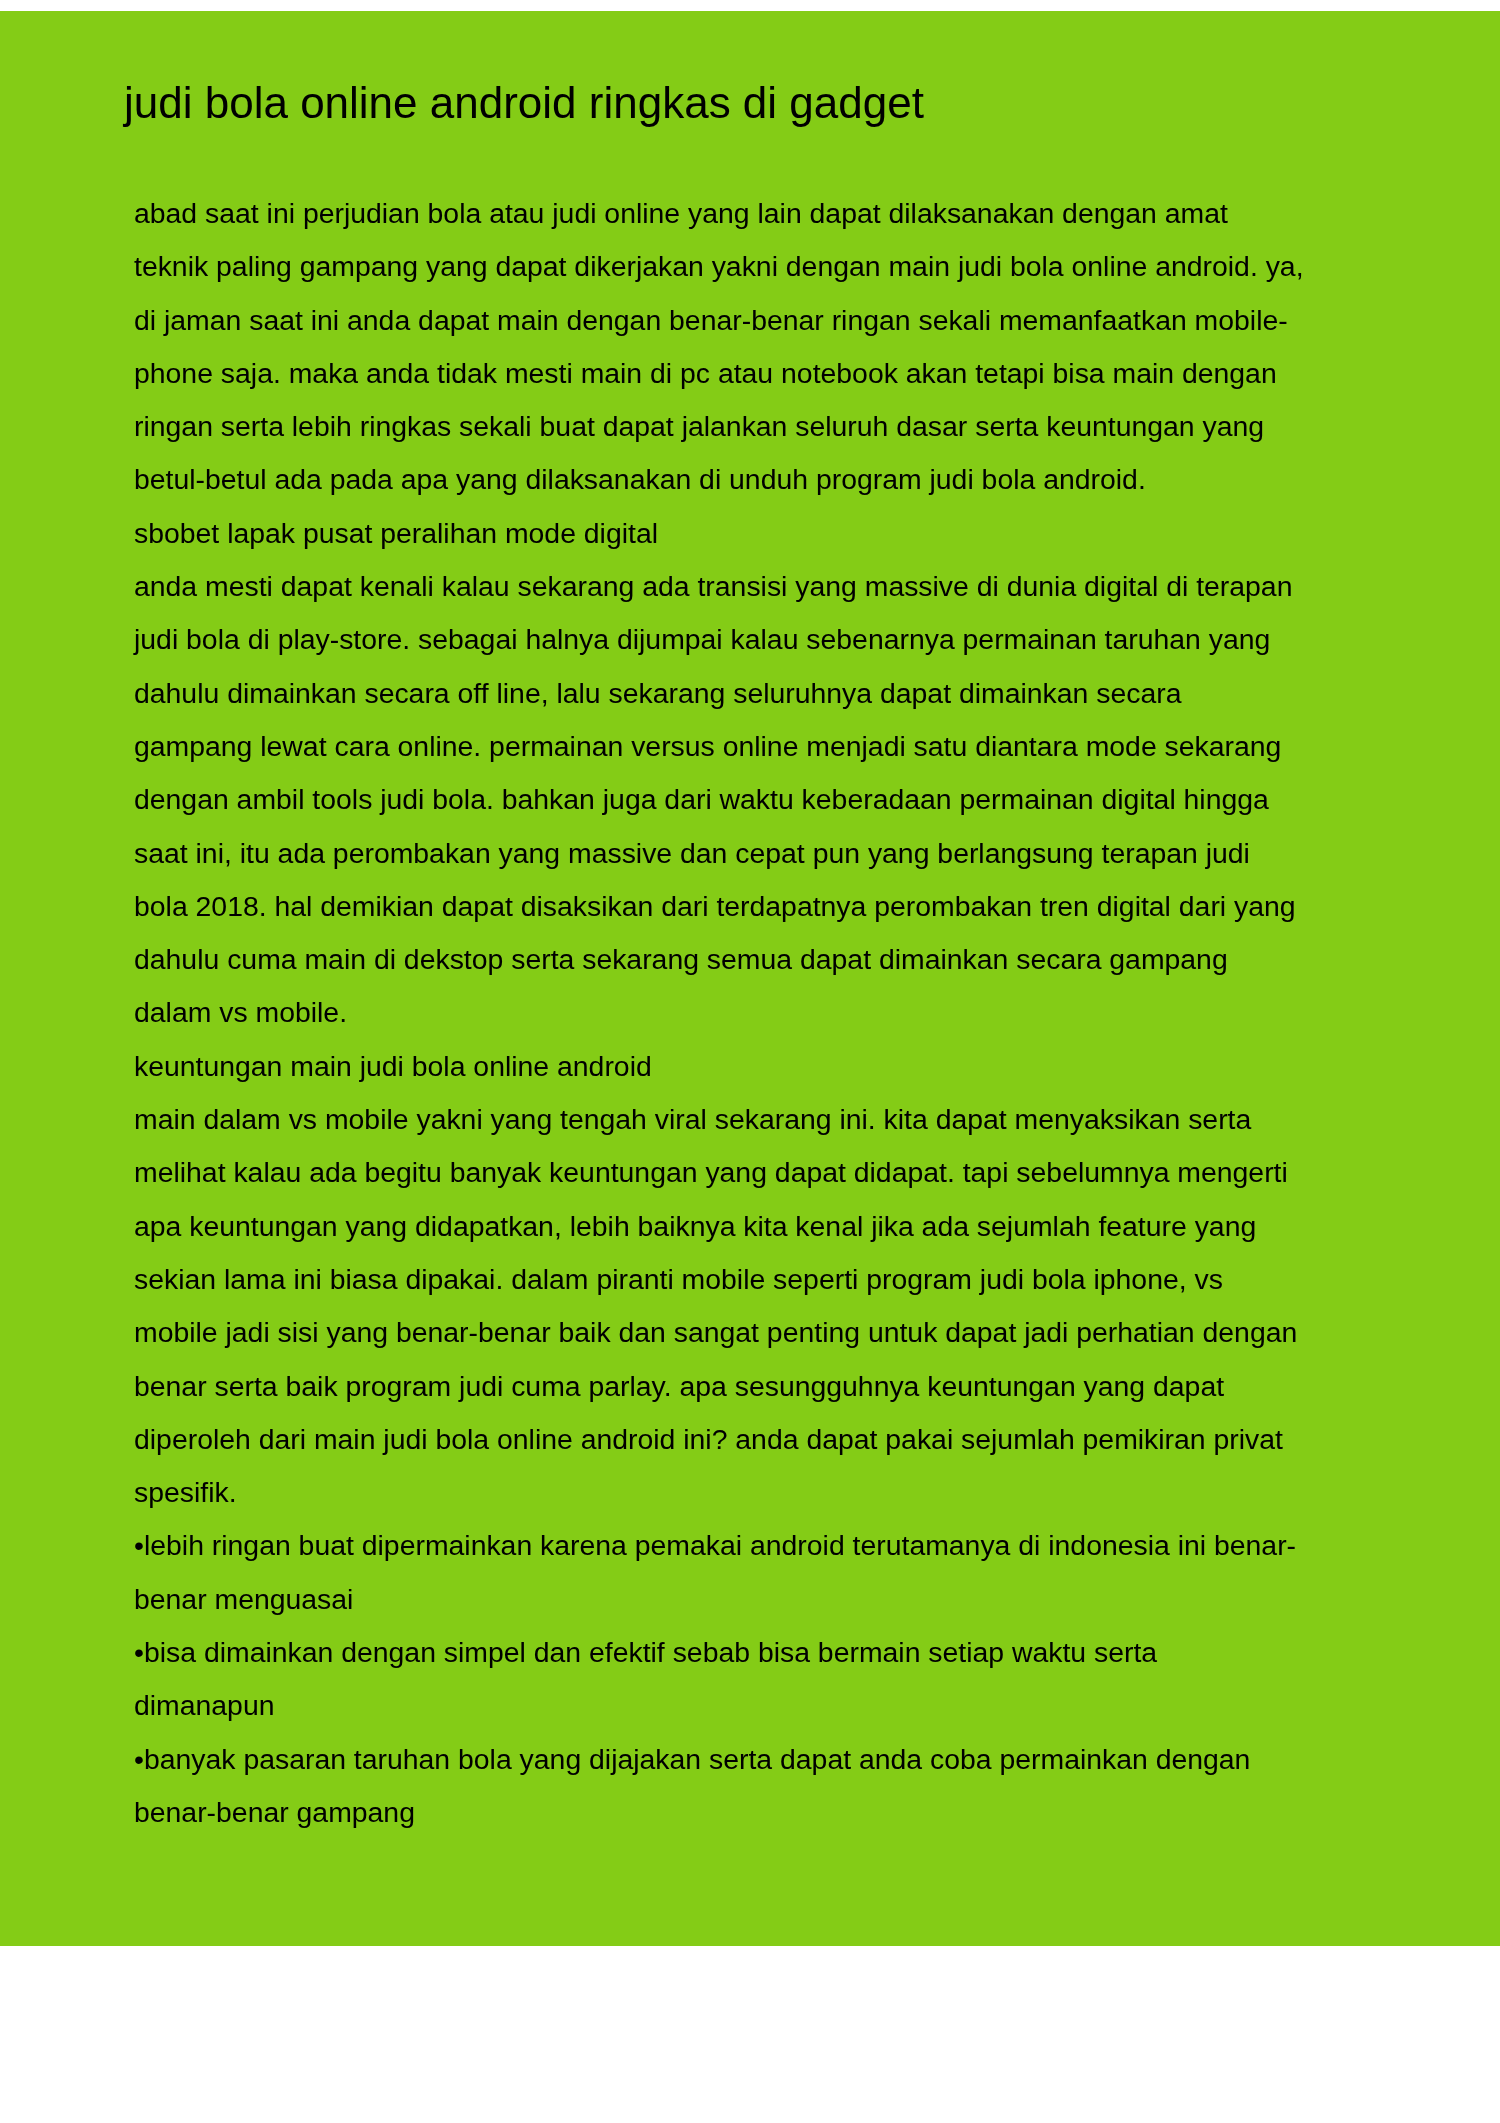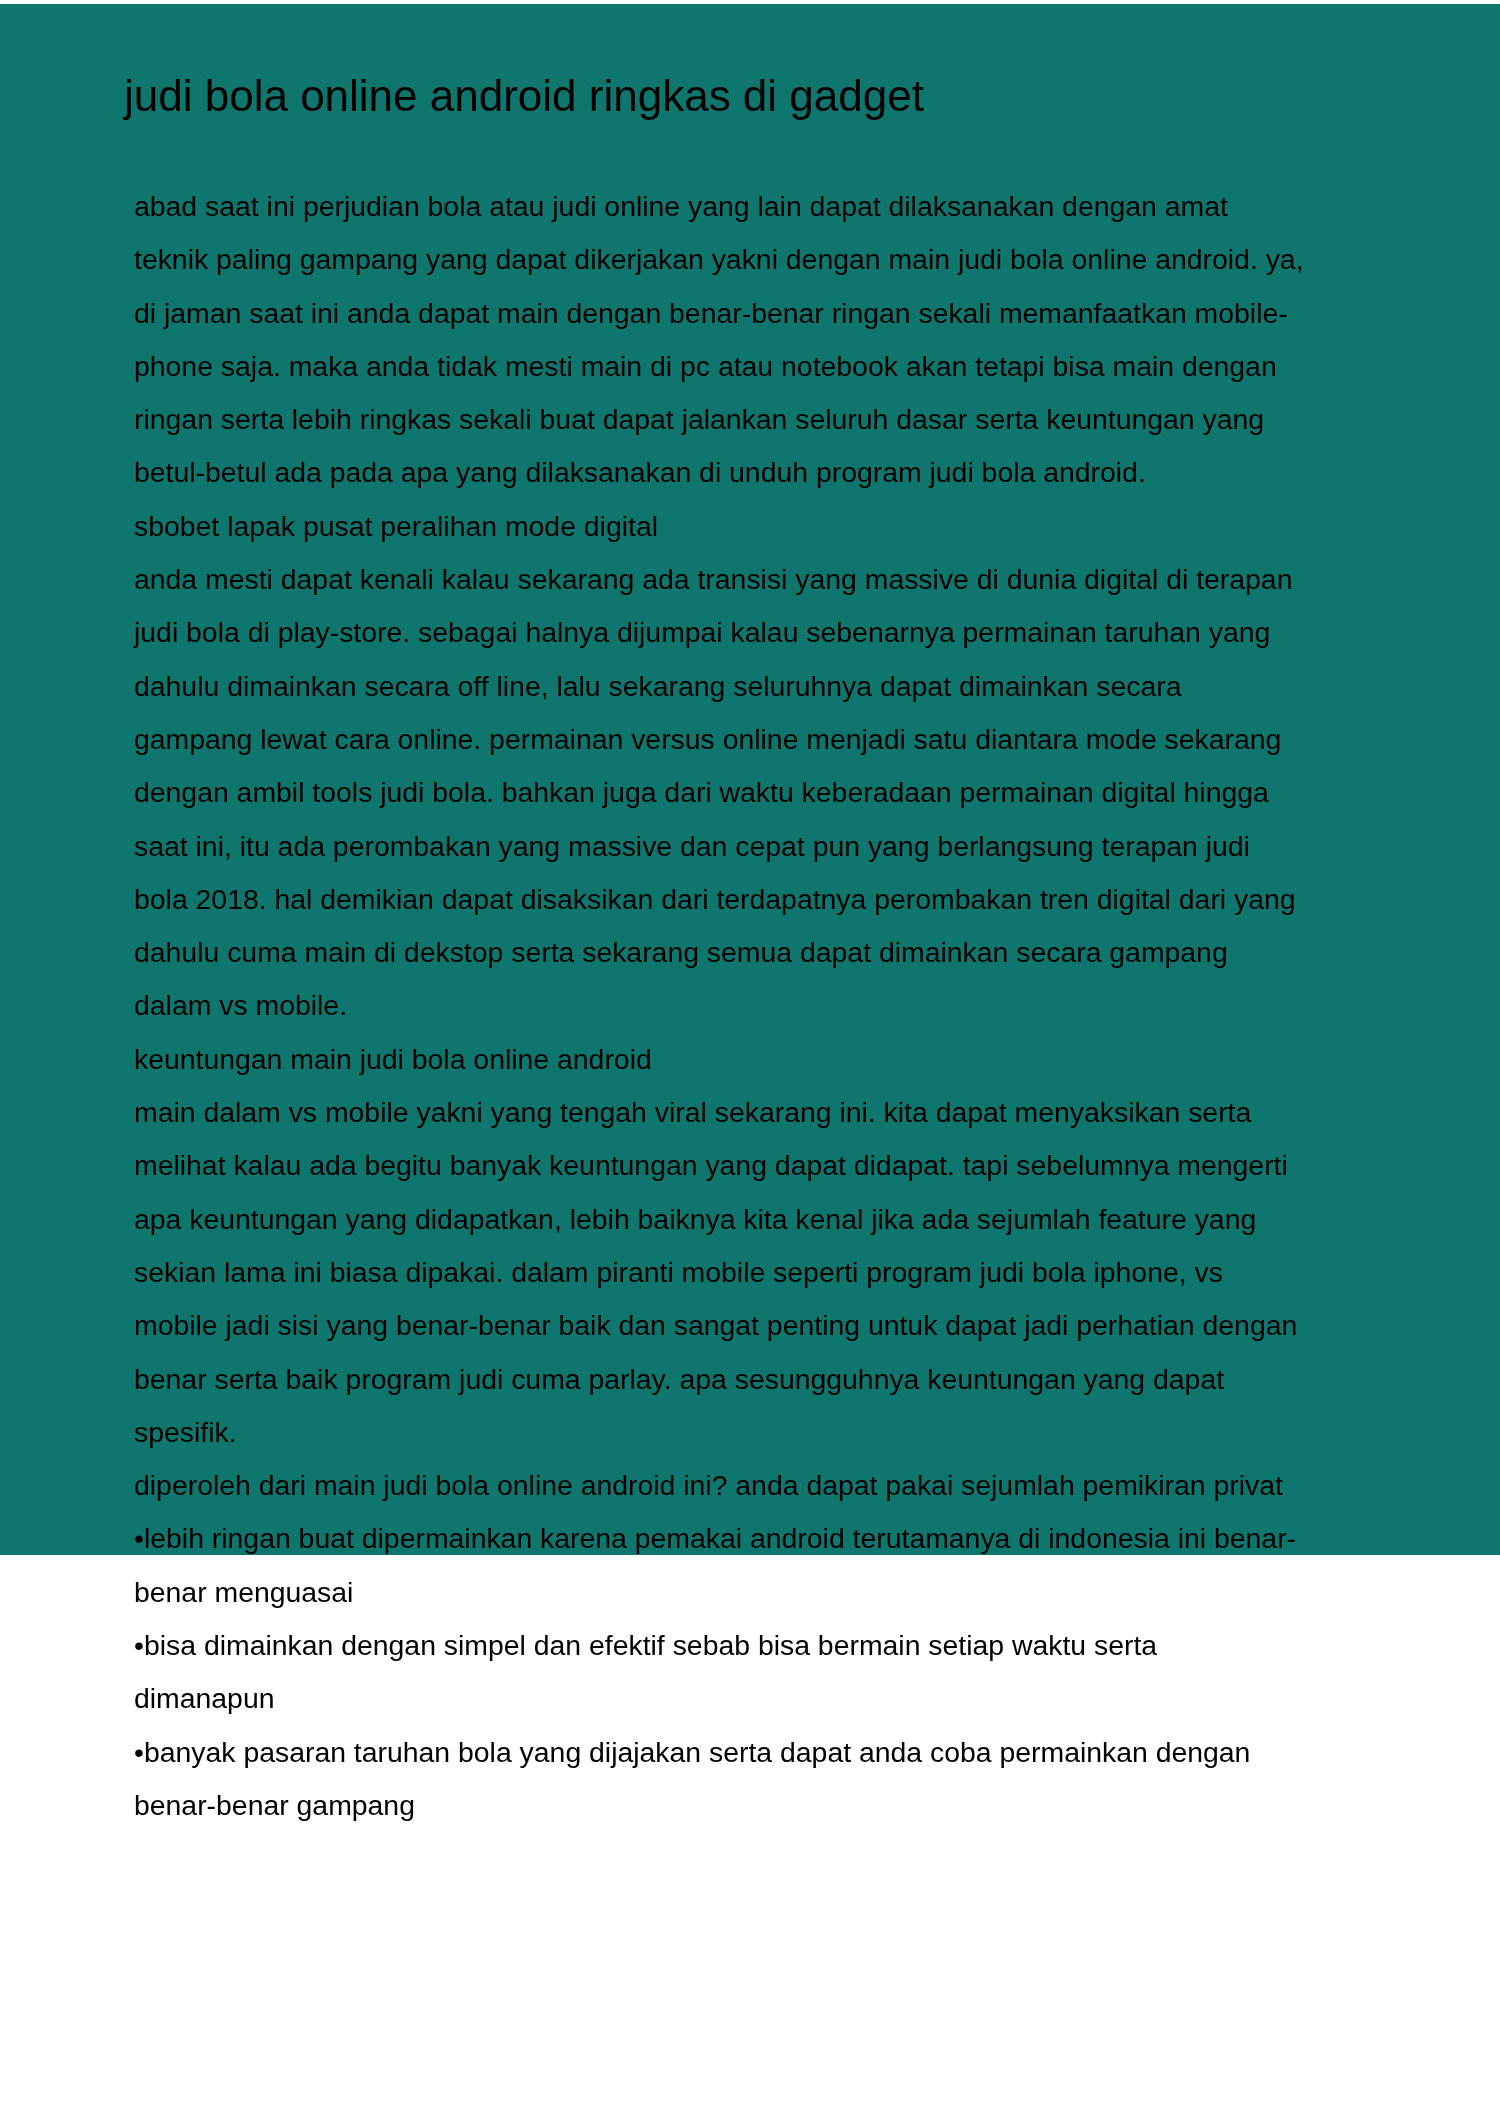--- a/index.html
+++ b/index.html
@@ -1,17 +1,17 @@
 <!DOCTYPE html>
 <html><head>
 <meta charset="utf-8">
 <style>
   html, body { margin: 0; padding: 0; background: #ffffff; }
   body { width: 1500px; height: 2123px; position: relative; overflow: hidden; }
-  .page { position: absolute; left: 0; top: 4px; width: 1500px; height: 1551px; background: #0f766e; }
+  .page { position: absolute; left: 0; top: 11px; width: 1500px; height: 1935px; background: #84cc16; }
   .title {
     position: absolute; left: 124px; top: 66px;
     font-family: "Liberation Sans", sans-serif;
     font-size: 44px; line-height: 52px; color: #000;
     white-space: nowrap; margin: 0; font-weight: normal;
   }
   .body {
     position: absolute; left: 126px; top: 172px;
     font-family: "Liberation Sans", sans-serif;
     font-size: 28.4px; color: #000;
@@ -51,22 +51,22 @@
 
     <p class="line">keuntungan main judi bola online android</p>
 
     <div>
       <p class="line">main dalam vs mobile yakni yang tengah viral sekarang ini. kita dapat menyaksikan serta</p>
       <p class="line">melihat kalau ada begitu banyak keuntungan yang dapat didapat. tapi sebelumnya mengerti</p>
       <p class="line">apa keuntungan yang didapatkan, lebih baiknya kita kenal jika ada sejumlah feature yang</p>
       <p class="line">sekian lama ini biasa dipakai. dalam piranti mobile seperti program judi bola iphone, vs</p>
       <p class="line">mobile jadi sisi yang benar-benar baik dan sangat penting untuk dapat jadi perhatian dengan</p>
       <p class="line">benar serta baik program judi cuma parlay. apa sesungguhnya keuntungan yang dapat</p>
+      <p class="line">diperoleh dari main judi bola online android ini? anda dapat pakai sejumlah pemikiran privat</p>
       <p class="line">spesifik.</p>
-      <p class="line">diperoleh dari main judi bola online android ini? anda dapat pakai sejumlah pemikiran privat</p>
     </div>
 
     <div>
       <p class="line">•lebih ringan buat dipermainkan karena pemakai android terutamanya di indonesia ini benar-</p>
       <p class="line">benar menguasai</p>
     </div>
     <div>
       <p class="line">•bisa dimainkan dengan simpel dan efektif sebab bisa bermain setiap waktu serta</p>
       <p class="line">dimanapun</p>
     </div>

